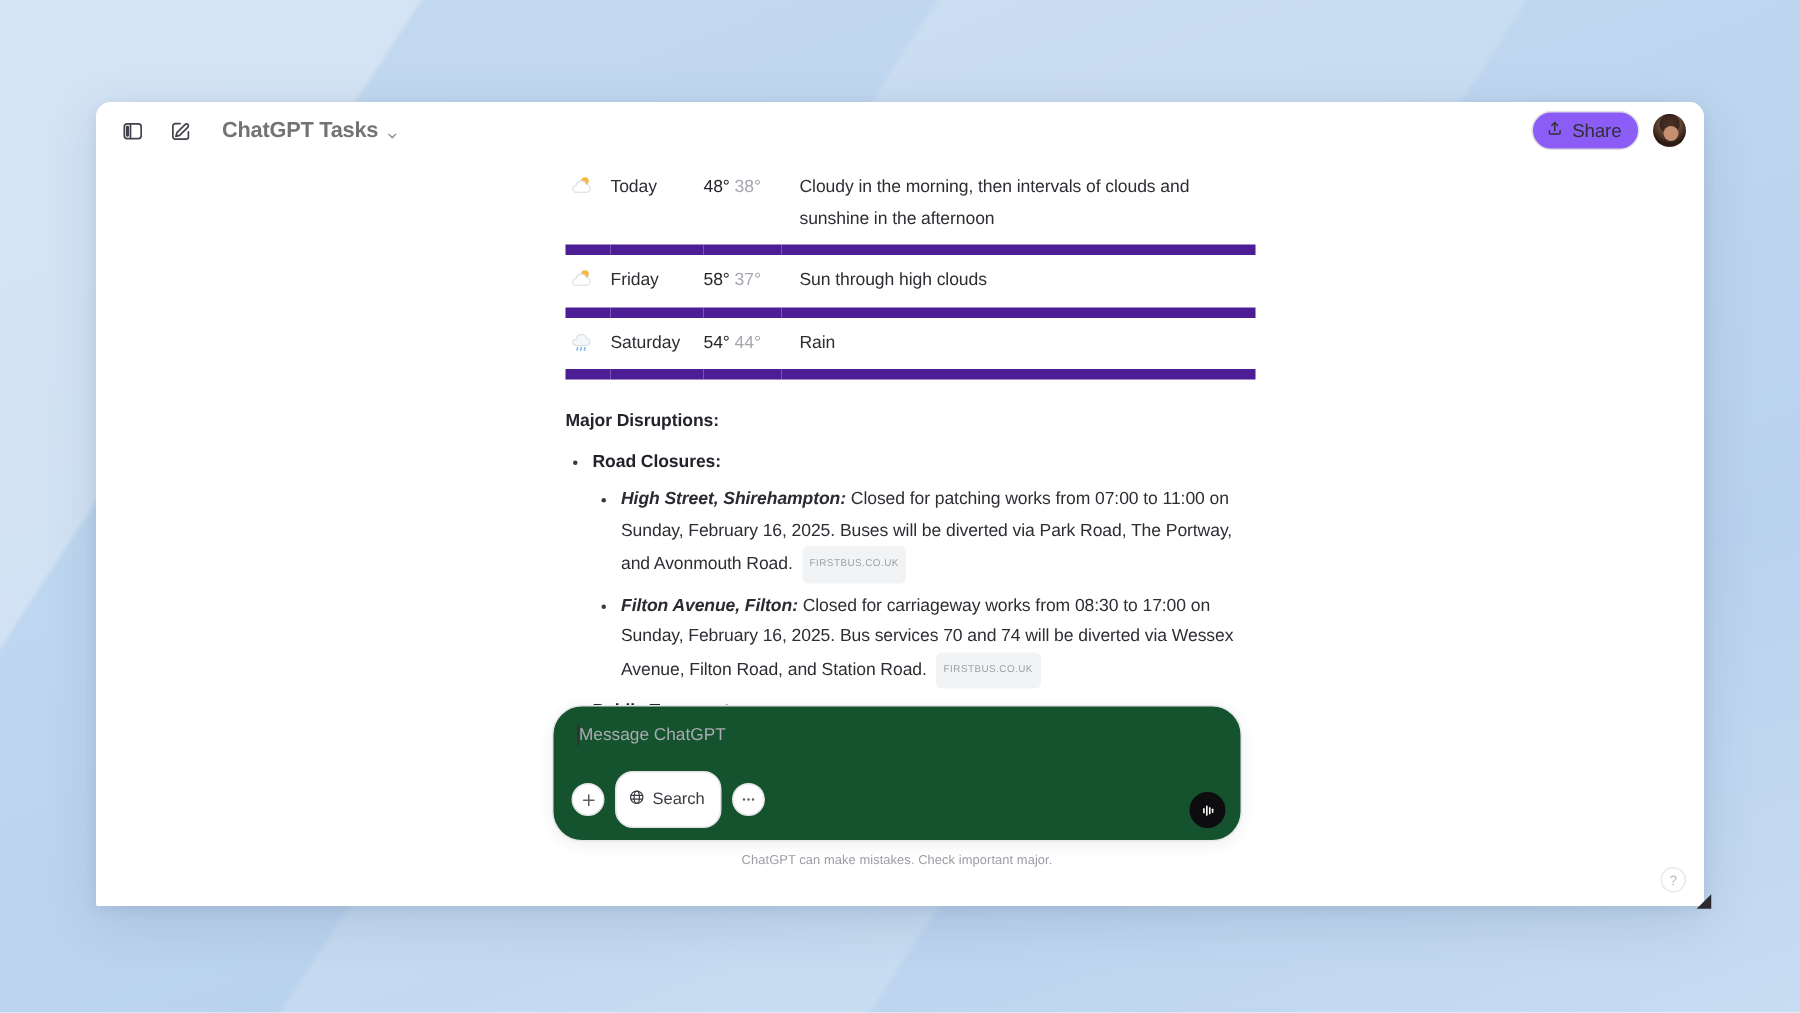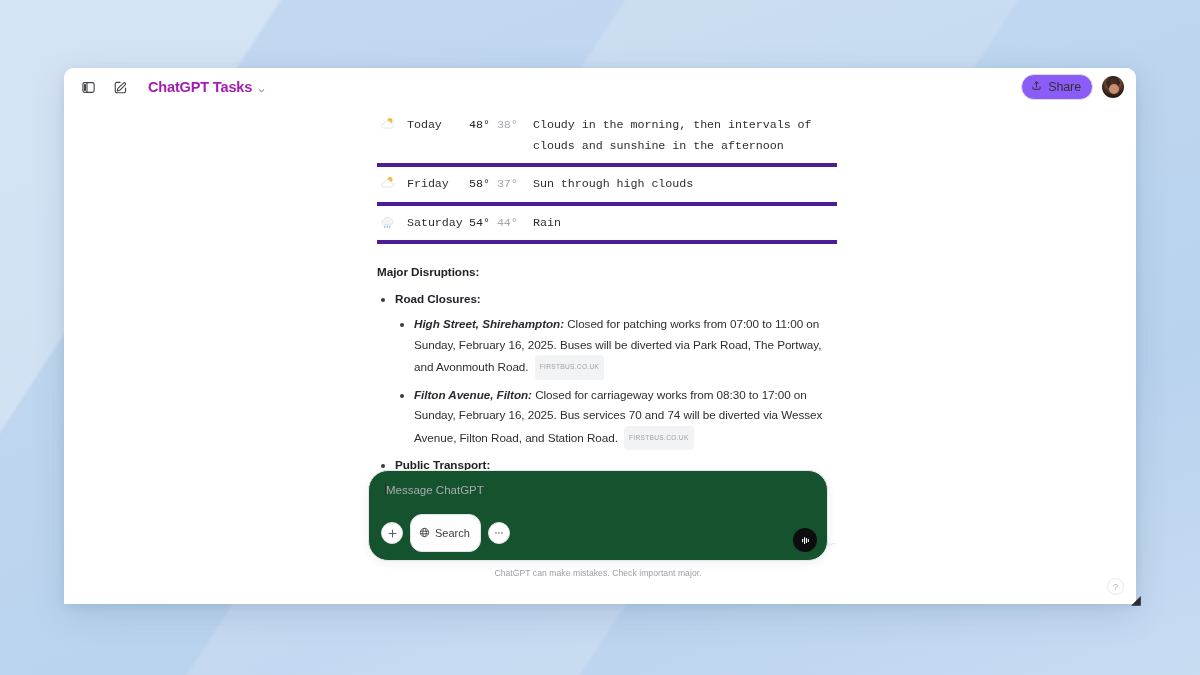--- a/index.html
+++ b/index.html
@@ -43,21 +43,21 @@
     border-radius: 7px;
     display: flex; align-items: center; justify-content: center;
     cursor: pointer;
     color: #40414a;
   }
   .chat-title {
     display: flex; align-items: flex-end; gap: 5px;
     margin-left: 10px;
     font-size: 14.5px;
     font-weight: 600;
-    color: #a21caf;
+    color: #737373;
     letter-spacing: -0.15px;
     cursor: pointer;
   }
   .chev { color: #9a9aa2; display: flex; }
   .hdr-right { margin-left: auto; display: flex; align-items: center; gap: 9px; }
   .share-btn {
     display: flex; align-items: center; gap: 6px;
     height: 26px;
     padding: 0 11px 0 9px;
     border: 1px solid #dfdfe3;
@@ -96,21 +96,21 @@
     left: 313px; top: 0px;
     width: 460px;
     font-size: 11.7px;
     line-height: 20.5px;
     color: #2d2e33;
     letter-spacing: -0.05px;
   }
 
   
   .wx { width: 100%; border-collapse: collapse; margin-top: 2px; }
-  .wx tr { border-bottom: 4px solid #4c1d95; font-family: Liberation Mono, monospace; }
+  .wx tr { border-bottom: 7px solid #4c1d95; }
   .wx td { padding: 7px 0; vertical-align: top; }
   .wx .c-icon { width: 30px; padding-left: 2px; }
   .wx .c-day { width: 62px; color: #2d2e33; white-space: nowrap; }
   .wx .c-temp { width: 52px; white-space: nowrap; }
   .wx .c-desc { padding-left: 12px; color: #2d2e33; }
   .t-hi { color: #25262b; }
   .t-lo { color: #a6a8b0; }
   .wxicon { display: block; }
 
   .sec-title { font-weight: 700; color: #22232a; margin: 18px 0 6px; }

